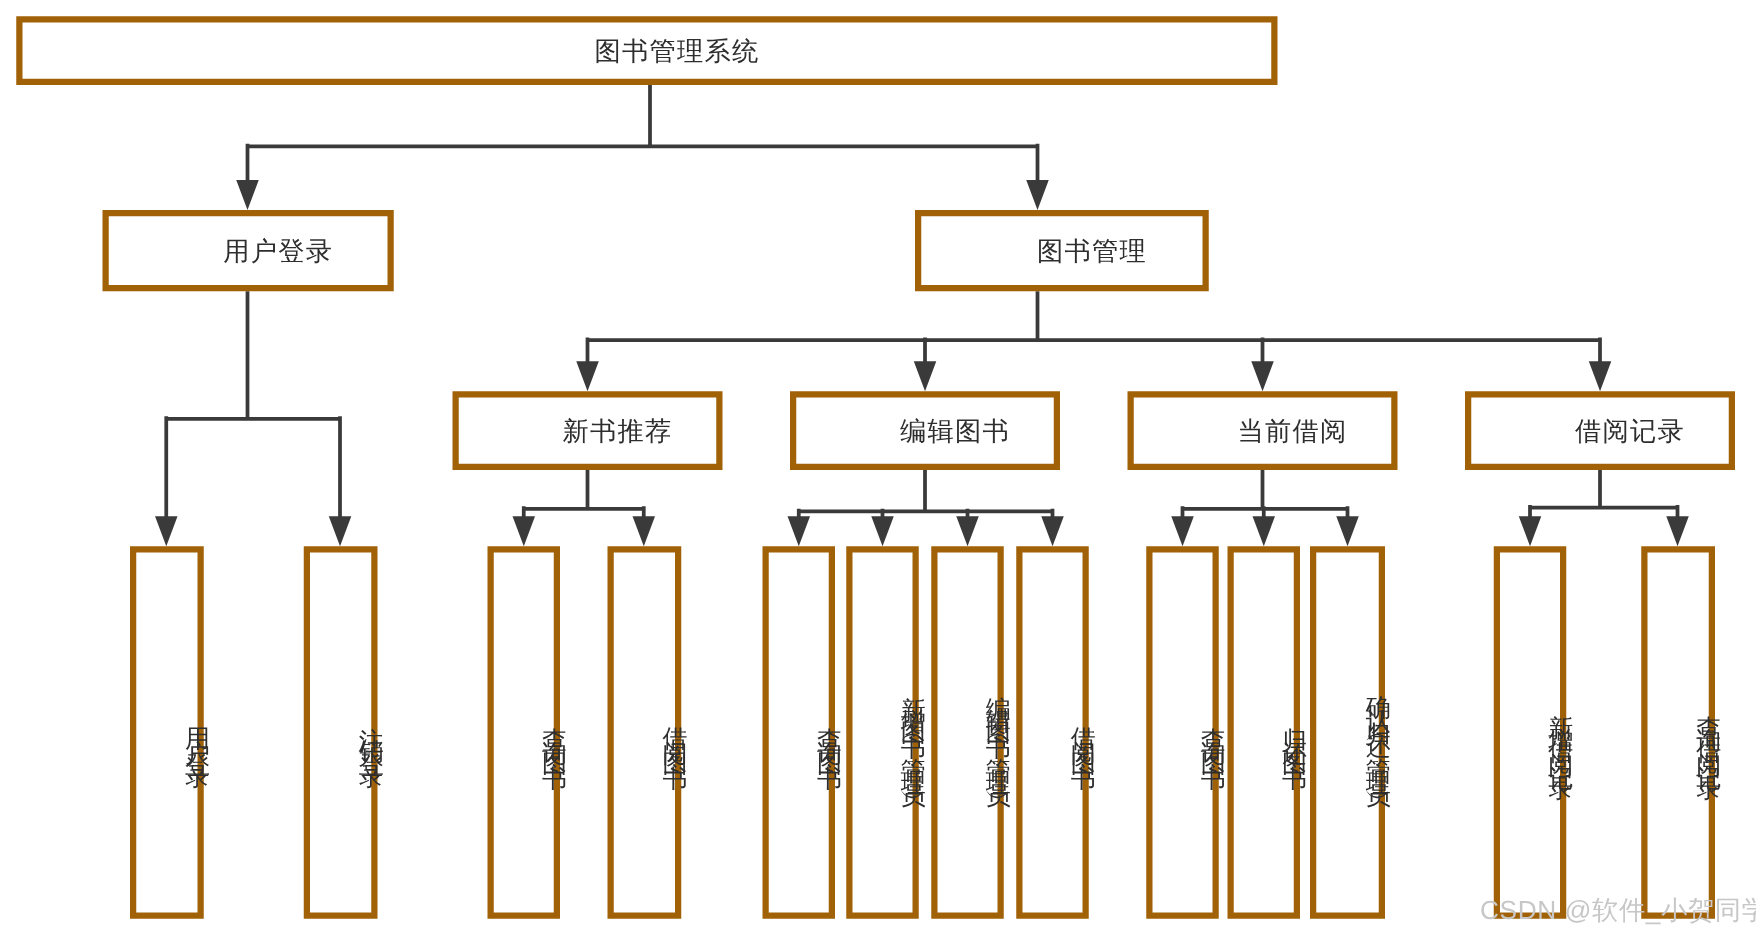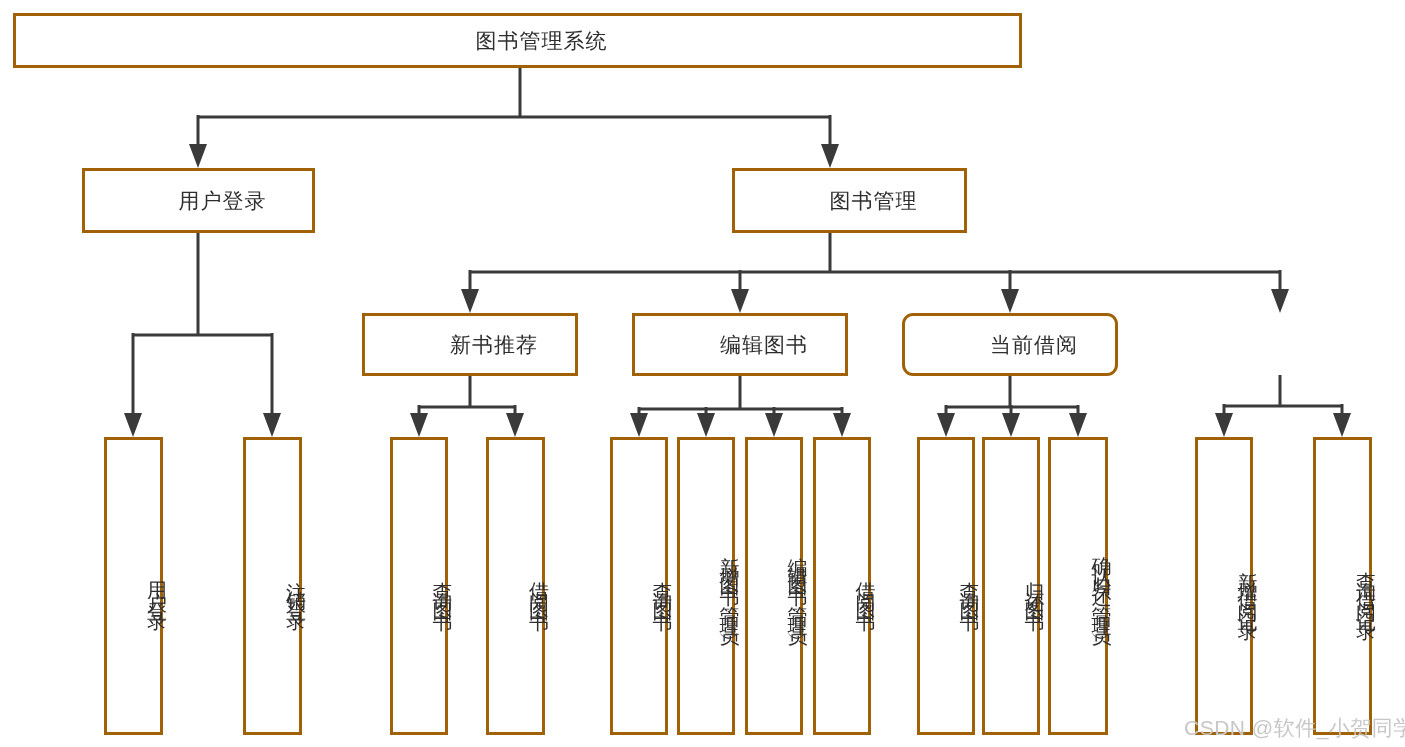--- a/index.html
+++ b/index.html
@@ -13,21 +13,21 @@
   }
   #wires {
     position: absolute;
     left: 0; top: 0;
     width: 1405px; height: 747px;
     z-index: 1;
   }
   .node {
     position: absolute;
     box-sizing: border-box;
-    border: 3px solid #a16207;
+    border: 5px solid #a16207;
     background: #ffffff;
     display: flex;
     align-items: center;
     justify-content: center;
     color: #2e2e2e;
     z-index: 2;
     padding-left: 48px;
   }
   .node.h {
     font-size: 21px;
@@ -110,21 +110,22 @@
     </g>
   </svg>
 
   <div class="node h" style="left:13px; top:13px; width:1009px; height:55px;">图书管理系统</div>
 
   <div class="node h" style="left:82px; top:168px; width:233px; height:65px;">用户登录</div>
   <div class="node h" style="left:712px; top:168px; width:235px; height:65px;margin-left:20px;">图书管理</div>
 
   <div class="node h" style="left:362px; top:313px; width:216px; height:63px;">新书推荐</div>
   <div class="node h" style="left:632px; top:313px; width:216px; height:63px;">编辑图书</div>
-  <div class="node h" style="left:902px; top:313px; width:216px; height:63px;border-radius:11px;">当前借阅</div>
+  <div class="node h" style="left:902px; top:313px; width:216px; height:63px;">当前借阅</div>
+  <div class="node h" style="left:1172px; top:313px; width:216px; height:63px;">借阅记录</div>
 
   <div class="node v" style="left:104px; top:437px; width:59px; height:298px;">
     <span>用户登录</span>
   </div>
   <div class="node v" style="left:243px; top:437px; width:59px; height:298px;">
     <span>注销登录</span>
   </div>
 
   <div class="node v" style="left:390px; top:437px; width:58px; height:298px;">
     <span>查询图书</span>

